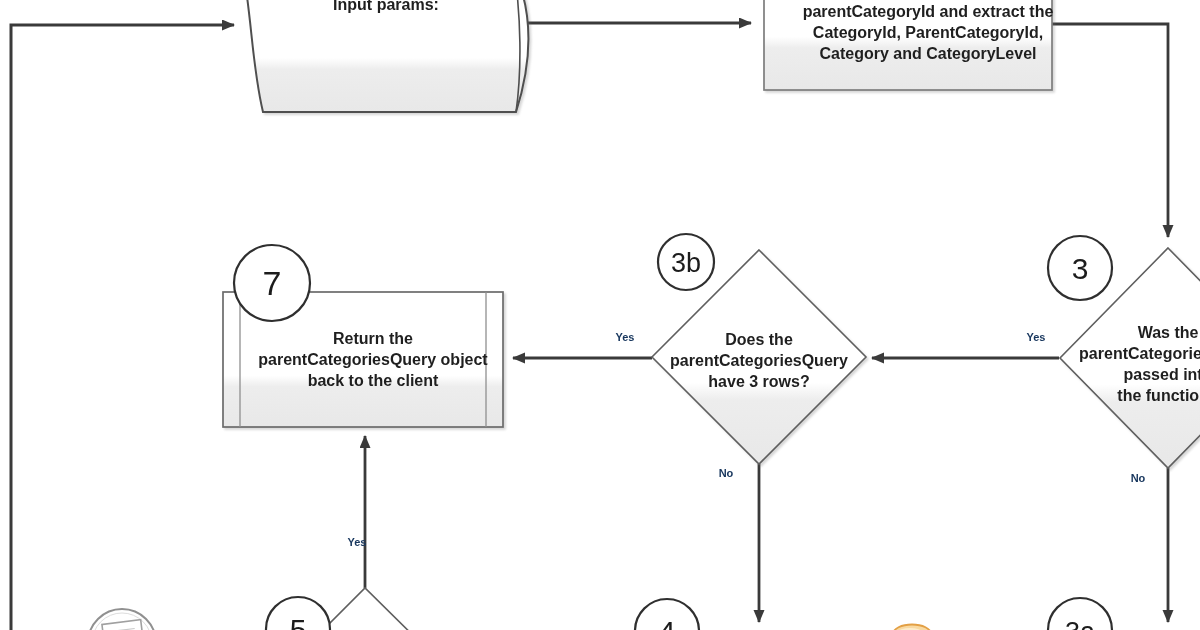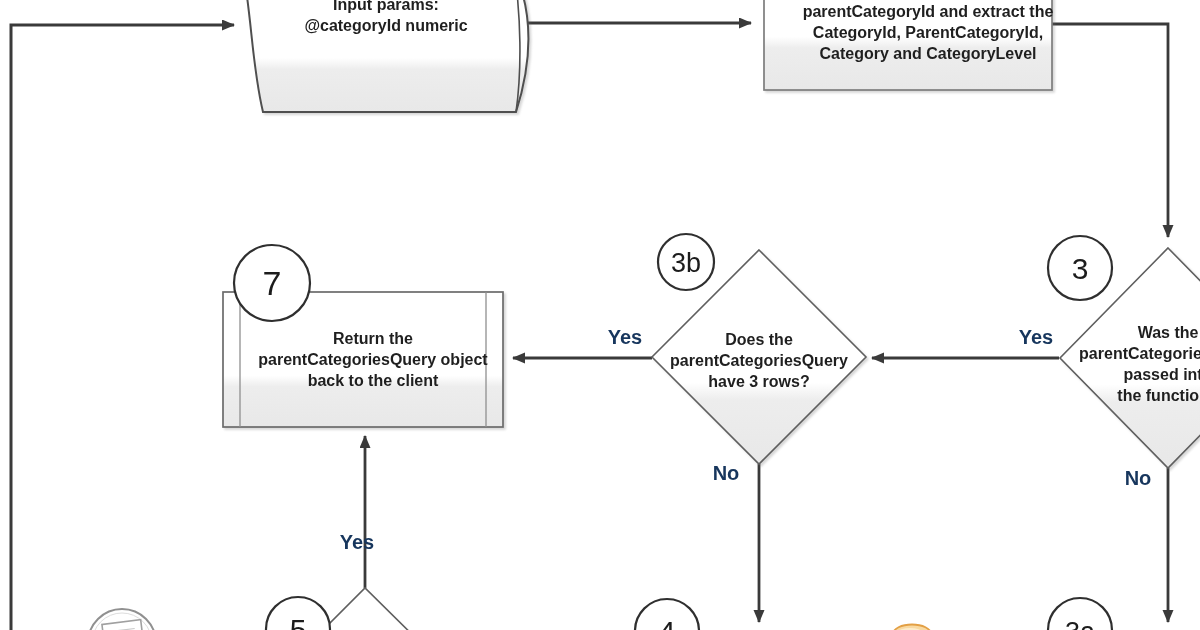--- a/index.html
+++ b/index.html
@@ -7,21 +7,21 @@
     position:relative;width:1200px;height:630px;overflow:hidden;background:#ffffff;
     font-family:"Liberation Sans",sans-serif;
   }
   .stage svg{position:absolute;left:0;top:0;}
   .ntext{
     position:absolute;text-align:center;color:#1f1f1f;
     font-weight:700;font-size:16px;line-height:21px;letter-spacing:0;
   }
   .elabel{
     position:absolute;text-align:center;color:#17365d;
-    font-weight:700;font-size:20px;line-height:20px;
+    font-weight:700;font-size:11px;line-height:20px;
   }
   .shape{filter:drop-shadow(2.5px 2.5px 1px rgba(110,110,110,.28));}
   .badge-num{font-family:"Liberation Sans",sans-serif;font-weight:400;fill:#1c1c1c;}
 </style>
 </head>
 <body>
 
 <div class="stage">
 
   <svg width="1200" height="630" viewBox="0 0 1200 630">
@@ -85,21 +85,20 @@
 
     <circle cx="667" cy="631" r="32" fill="#ffffff" stroke="#2f2f2f" stroke-width="2.2"></circle>
     <text class="badge-num" x="667" y="642" font-size="30" text-anchor="middle">4</text>
 
     <circle cx="1080" cy="630" r="32" fill="#ffffff" stroke="#2f2f2f" stroke-width="2.2"></circle>
     <text class="badge-num" x="1080" y="641" font-size="27" text-anchor="middle">3a</text>
   </svg>
 
   <div class="ntext" style="left:245px;top:-6px;width:282px;">
     <div>Input params:</div>
-    <div>@categoryId numeric</div>
   </div>
 
   <div class="ntext" style="left:766px;top:1px;width:324px;">
     <div>parentCategoryId and extract the</div>
     <div>CategoryId, ParentCategoryId,</div>
     <div>Category and CategoryLevel</div>
   </div>
 
   <div class="ntext" style="left:248px;top:328px;width:250px;">
     <div>Return the</div>

